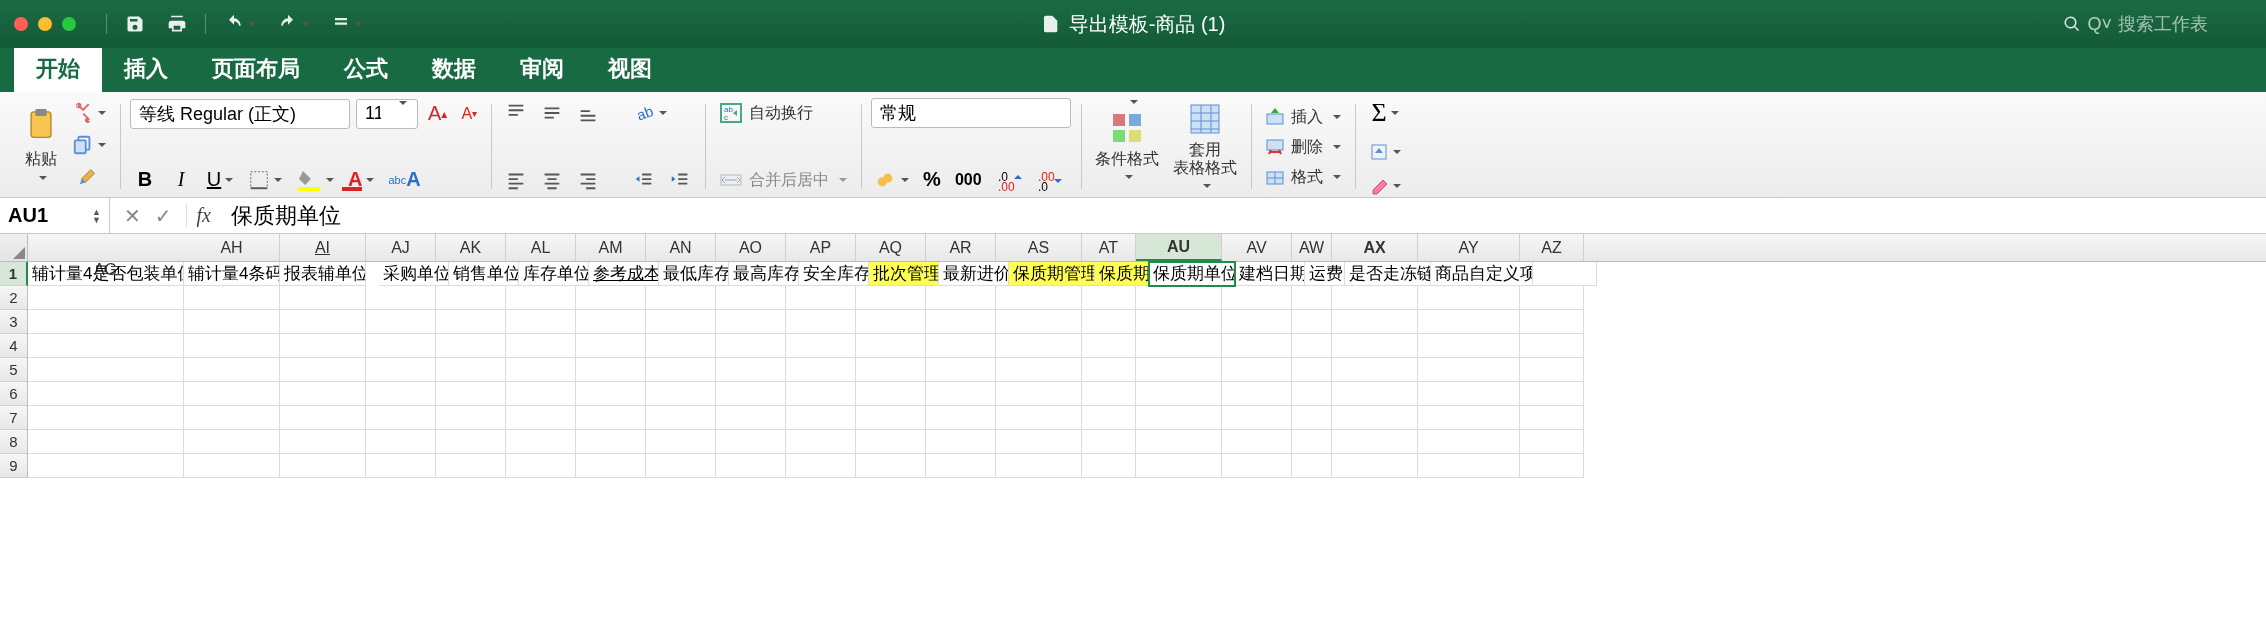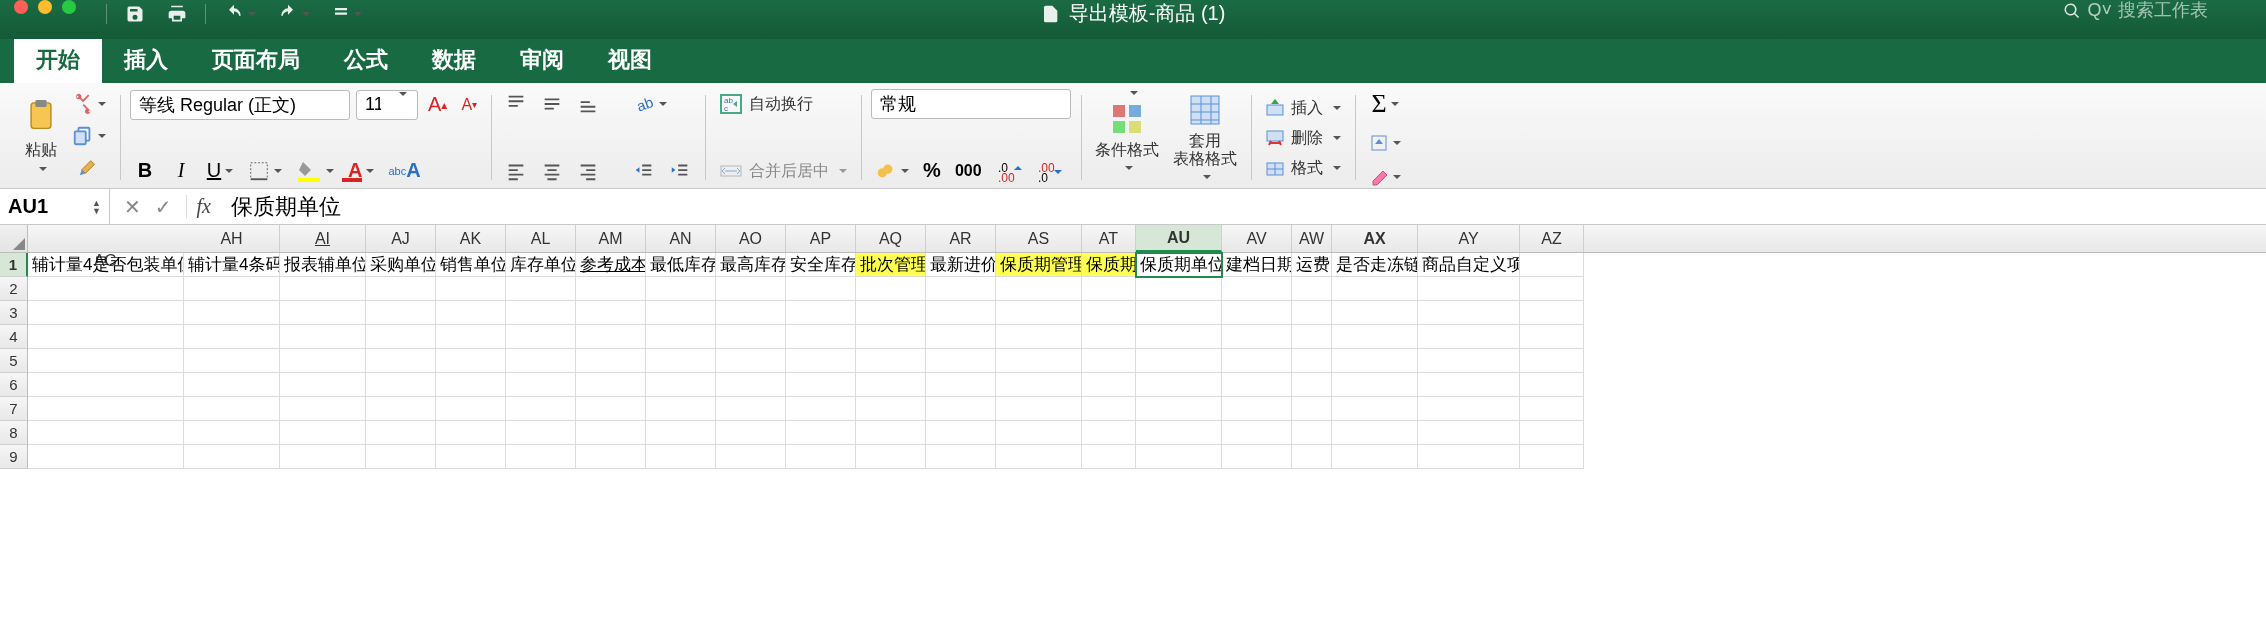--- a/index.html
+++ b/index.html
@@ -1,19 +1,19 @@
 <!DOCTYPE html>
 <html><head>
 <meta charset="utf-8">
 <style>
   * { box-sizing: border-box; margin: 0; padding: 0; font-family: -apple-system, "Helvetica Neue", Arial, sans-serif; }
   body { background: #fff; width: 2266px; height: 618px; overflow: hidden; user-select: none; }
 
   
-  .titlebar { height: 39px; background: linear-gradient(#1a6b44,#145a37); display: flex; align-items: flex-start; color: #fff; font-size: 18px; position: relative; }
+  .titlebar { height: 48px; background: linear-gradient(#1a6b44,#145a37); display: flex; align-items: center; color: #fff; font-size: 18px; position: relative; }
   .traffic { display: flex; gap: 10px; padding-left: 14px; }
   .dot { width: 14px; height: 14px; border-radius: 50%; }
   .dot.r { background: #ff5f57; } .dot.y { background: #ffbd2e; } .dot.g { background: #28c940; }
   .qat { display: flex; align-items: center; gap: 14px; margin-left: 30px; }
   .qat .sep { width: 1px; height: 20px; background: rgba(255,255,255,.3); }
   .qat svg { fill: #fff; opacity: .9; }
   .title-center { position: absolute; left: 50%; transform: translateX(-50%); display: flex; align-items: center; gap: 8px; font-size: 20px; }
   .title-center svg { fill: #fff; }
   .search-wrap { margin-left: auto; display: flex; align-items: center; gap: 6px; padding-right: 18px; opacity: .85; }
   .search-wrap input { background: transparent; border: none; color: #fff; font-size: 18px; outline: none; width: 130px; }
@@ -416,21 +416,21 @@
       <div class="colhdr" style="width: 86px; font-weight: bold;">AX</div>
       <div class="colhdr" style="width: 102px;">AY</div>
       <div class="colhdr" style="width: 64px;">AZ</div>
     </div>
   <div class="rows" id="rows">
       <div class="row-r">
         <div class="rowhdr sel">1</div>
         <div class="cell" style="width: 156px;">辅计量4是否包装单位</div>
         <div class="cell" style="width: 96px;">辅计量4条码</div>
         <div class="cell" style="width: 86px;">报表辅单位</div>
-        <div class="cell" style="width: 70px;">采购单位</div>
+        <div class="cell" style="width: 70px; margin-left: 13px;">采购单位</div>
         <div class="cell" style="width: 70px;">销售单位</div>
         <div class="cell" style="width: 70px;">库存单位</div>
         <div class="cell" style="width: 70px; text-decoration: underline;">参考成本</div>
         <div class="cell" style="width: 70px;">最低库存</div>
         <div class="cell" style="width: 70px;">最高库存</div>
         <div class="cell" style="width: 70px;">安全库存</div>
         <div class="cell hl" style="width: 70px;">批次管理</div>
         <div class="cell" style="width: 70px;">最新进价</div>
         <div class="cell hl" style="width: 86px;">保质期管理</div>
         <div class="cell hl" style="width: 54px;">保质期</div>

